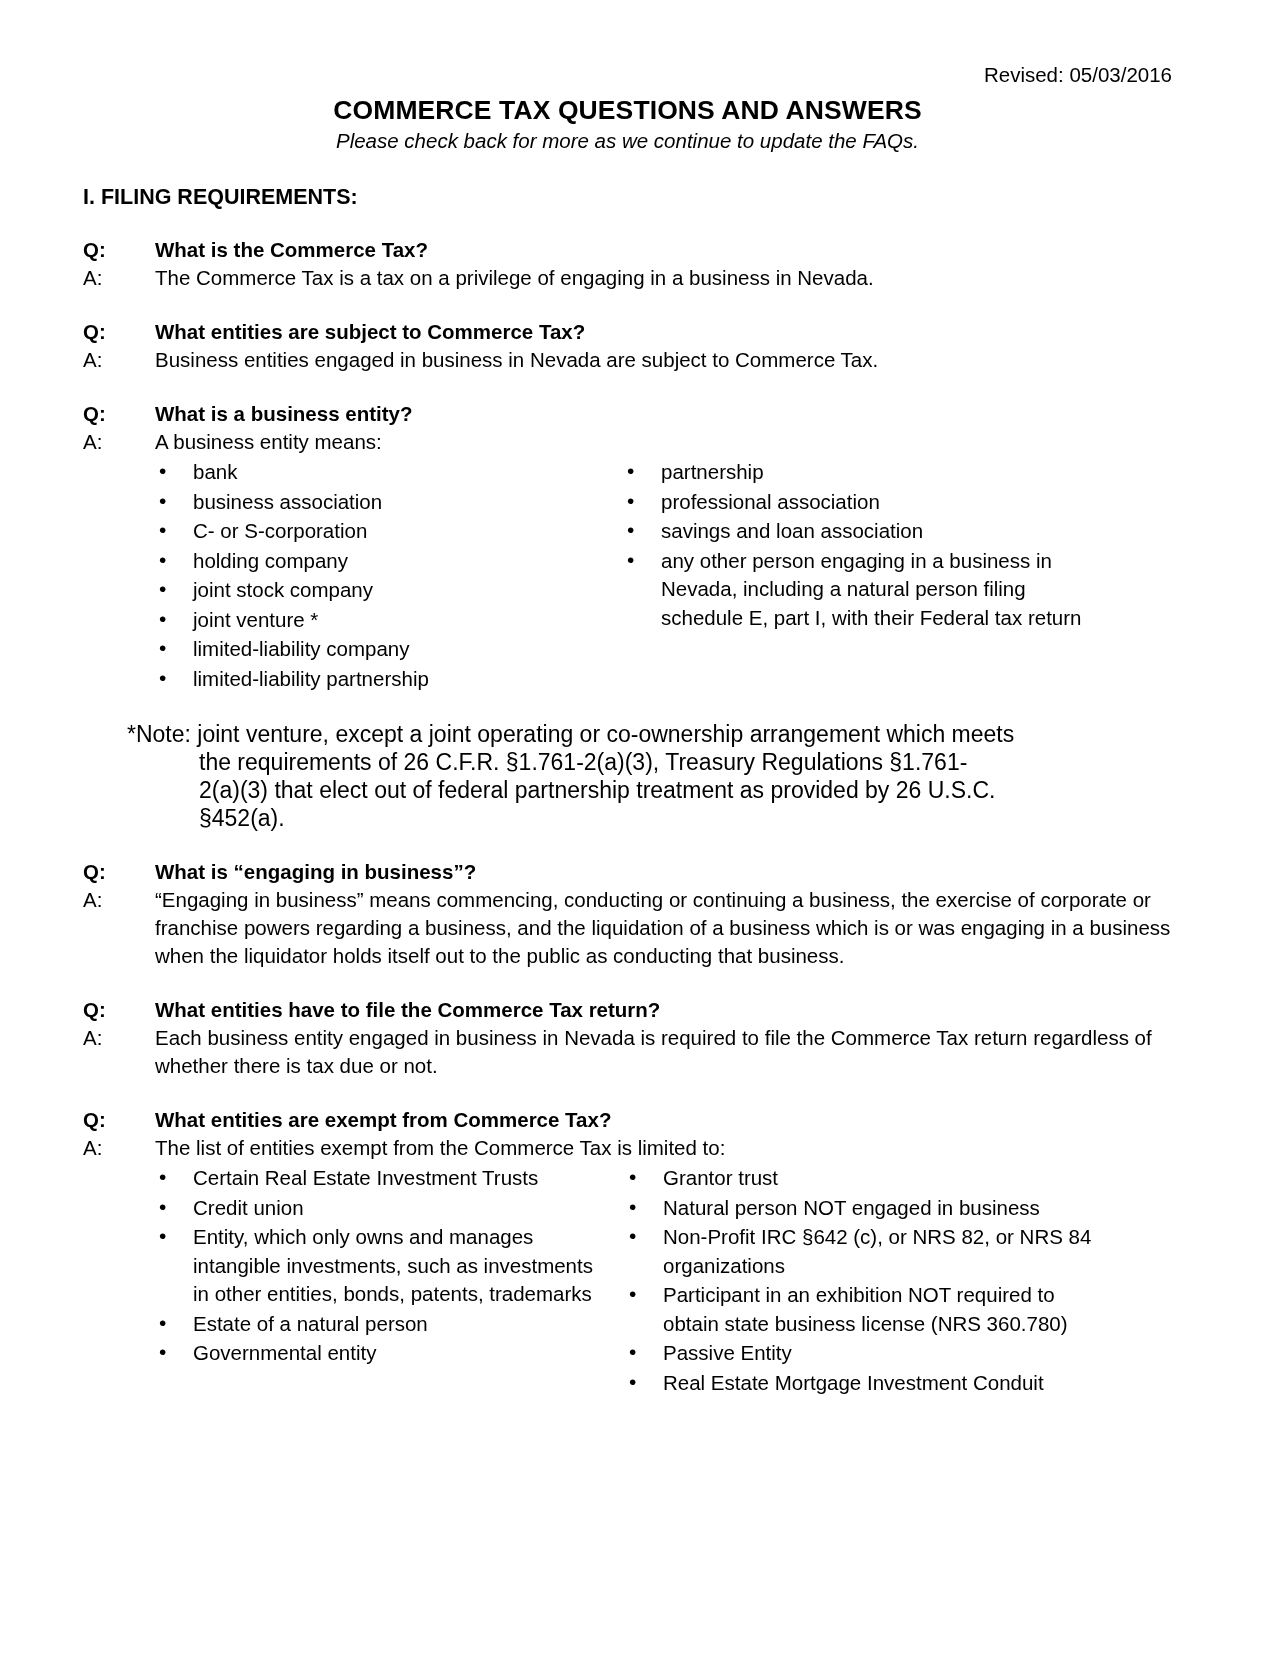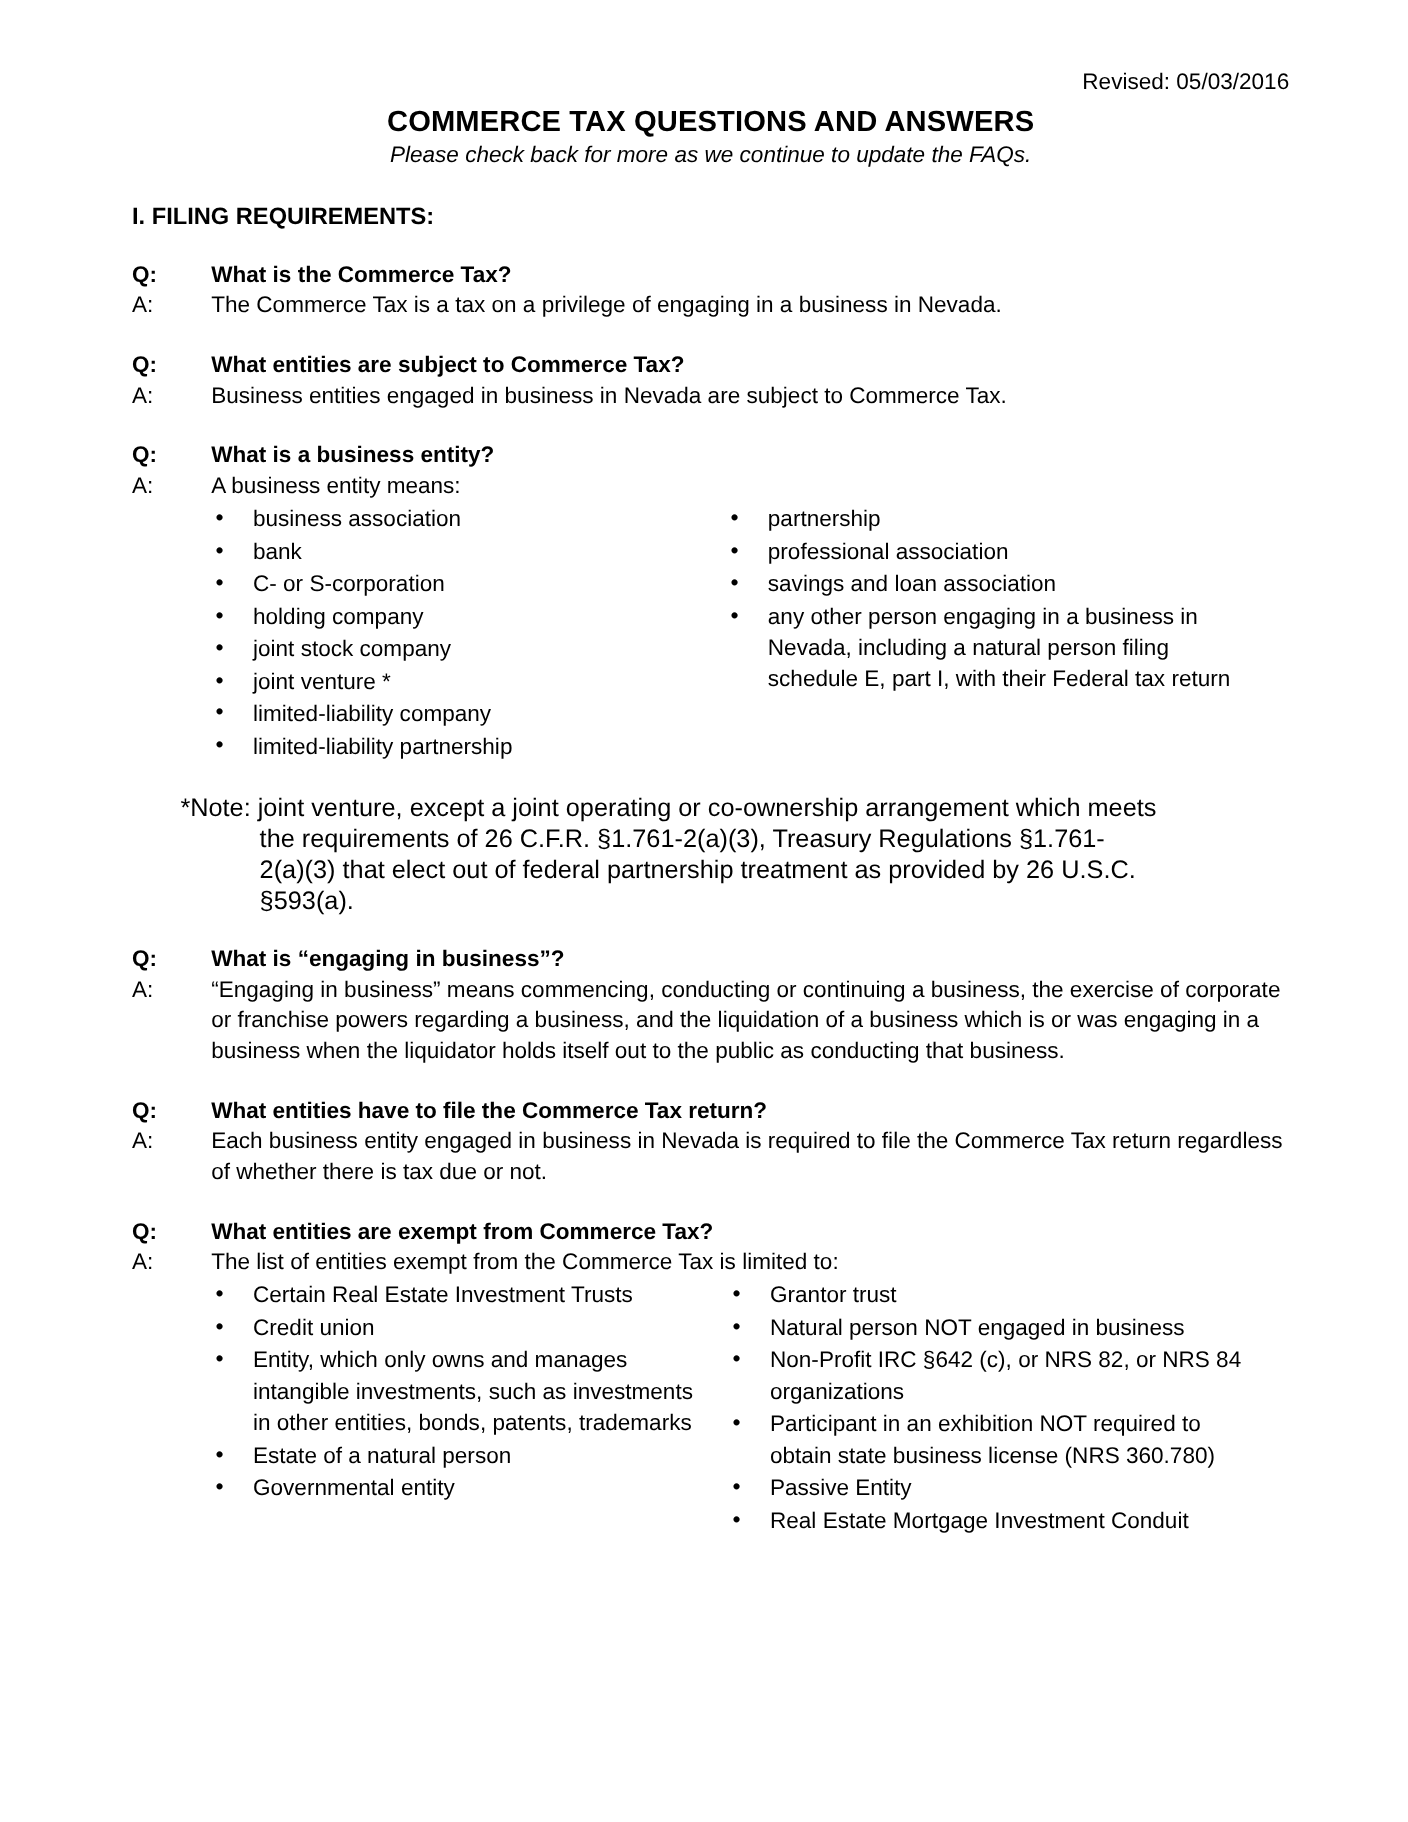--- a/index.html
+++ b/index.html
@@ -13,21 +13,21 @@
     font-family: "Liberation Sans", sans-serif;
     color: #000000;
     -webkit-font-smoothing: antialiased;
   }
   .page {
     position: relative;
     width: 1280px;
     height: 1216px;
     background: #ffffff;
     box-sizing: border-box;
-    padding: 62px 108px 0 120px;
+    padding: 62px 108px 0 83px;
   }
   .revised-line {
     text-align: right;
     font-size: 20.5px;
     line-height: 26px;
     margin: 0 0 6px 0;
   }
   .doc-title {
     text-align: center;
     font-size: 26.5px;
@@ -176,22 +176,22 @@
       <div class="qa-text q">What is a business entity?</div>
     </div>
     <div class="qa-row">
       <div class="qa-label">A:</div>
       <div class="qa-text">A business entity means:</div>
     </div>
 
     <div class="bullet-cols">
       <div class="bullet-col left-entity">
         <ul class="blist">
+          <li>bank</li>
           <li>business association</li>
-          <li>bank</li>
           <li>C- or S-corporation</li>
           <li>holding company</li>
           <li>joint stock company</li>
           <li>joint venture *</li>
           <li>limited-liability company</li>
           <li>limited-liability partnership</li>
         </ul>
       </div>
       <div class="bullet-col right-entity">
         <ul class="blist">
@@ -200,21 +200,21 @@
           <li>savings and loan association</li>
           <li>any other person engaging in a business in Nevada, including a natural person filing schedule E, part I, with their Federal tax return</li>
         </ul>
       </div>
     </div>
 
     <div class="note-block">
       <div class="note-first">*Note: joint venture, except a joint operating or co-ownership arrangement which meets</div>
       <div class="note-rest">the requirements of 26 C.F.R. §1.761-2(a)(3), Treasury Regulations §1.761-</div>
       <div class="note-rest">2(a)(3) that elect out of federal partnership treatment as provided by 26 U.S.C.</div>
-      <div class="note-last">§593(a).</div>
+      <div class="note-last">§452(a).</div>
     </div>
   </div>
 
   <div class="qa">
     <div class="qa-row">
       <div class="qa-label q">Q:</div>
       <div class="qa-text q">What is “engaging in business”?</div>
     </div>
     <div class="qa-row">
       <div class="qa-label">A:</div>

